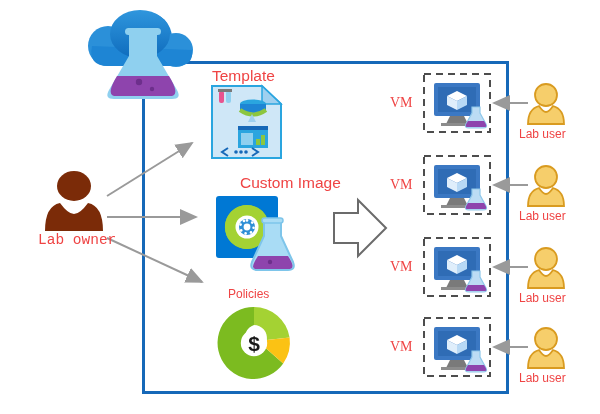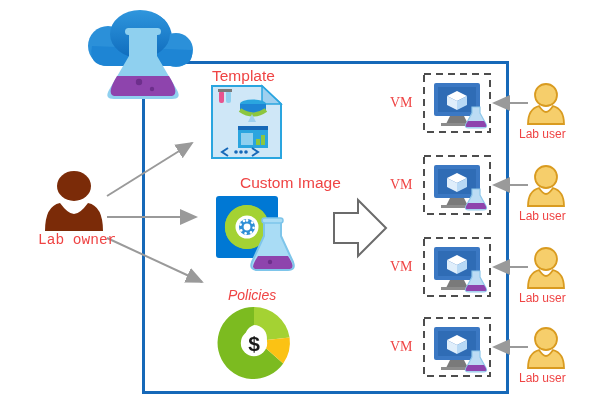--- a/index.html
+++ b/index.html
@@ -20,21 +20,21 @@
   }
   .lbl {
     position: absolute;
     color: #ef4444;
     font-family: "Liberation Sans", sans-serif;
     white-space: nowrap;
     line-height: 1;
   }
   .lbl-template { font-size: 15.5px; left: 212px; top: 68px; }
   .lbl-customimage { font-size: 15.5px; left: 206px; top: 175px; margin-left: 34px; }
-  .lbl-policies { font-size: 14px; left: 228px; top: 288px; font-style: italic; }
+  .lbl-policies { font-size: 12px; left: 228px; top: 288px; }
   .lbl-labowner { font-size: 14.5px; left: 38px; top: 233px; font-family: Liberation Mono, monospace; }
   .lbl-vm { font-size: 14px; position: absolute; font-family: Liberation Serif, serif; }
   .lbl-labuser { font-size: 12px; position: absolute; left: 519px; }
 
   svg { display: block; }
   .svg-layer {
     position: absolute;
     left: 0; top: 0;
     width: 600px;
     height: 414px;

